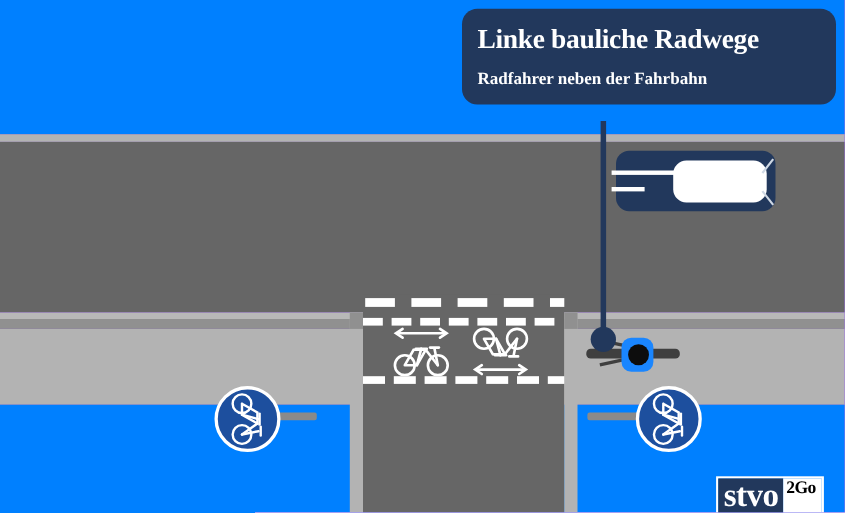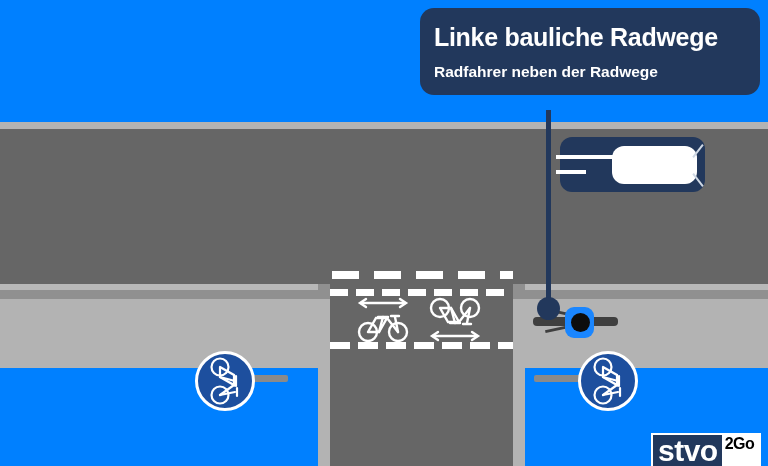--- a/index.html
+++ b/index.html
@@ -1,19 +1,20 @@
 <!DOCTYPE html>
 <html><head>
 <meta charset="utf-8">
 <style>
   html,body{margin:0;padding:0;background:#fff;}
   body{font-family:"Liberation Sans",sans-serif;}
   #scene{
     position:relative;width:768px;height:466px;overflow:hidden;
     background:#6d28d9;
+    font-family:Liberation Serif, serif;
   }
   
   .band{position:absolute;left:0;width:768px;}
   .band-sky      {top:0;height:122px;background:#0080ff;}
   .band-kerb-top {top:122px;height:7px;background:#b3b3b3;}
   .band-road     {top:129px;height:155px;background:#666666;}
   .band-kerb-mid {top:284px;height:6px;background:#b8b8b8;}
   .band-kerb-mid2{top:290px;height:9px;background:#909090;}
   .band-walk     {top:299px;height:69px;background:#b3b3b3;}
   .band-ground   {top:368px;height:98px;background:#0080ff;}
@@ -205,21 +206,21 @@
         </g>
       </g>
     </svg>
   </div>
 
   <div class="pointer-line"></div>
   <div class="pointer-dot"></div>
 
   <div class="callout">
     <p class="callout-title">Linke bauliche Radwege</p>
-    <p class="callout-sub">Radfahrer neben der Radwege</p>
+    <p class="callout-sub">Radfahrer neben der Fahrbahn</p>
   </div>
 
   <div class="logo">
     <span class="logo-a">stvo</span>
     <span class="logo-b">2Go</span>
   </div>
 
 </div>
 
 </body></html>

